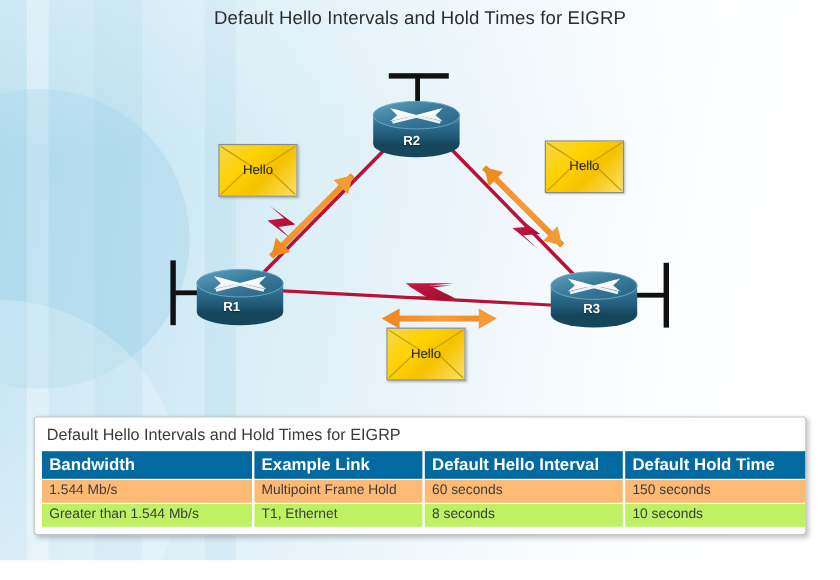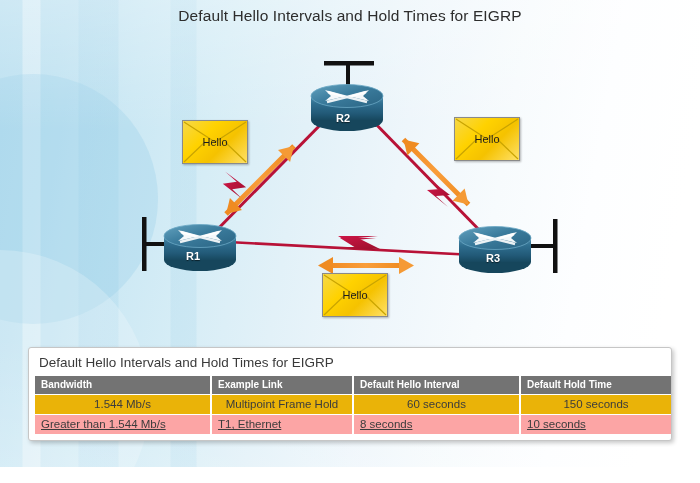--- a/index.html
+++ b/index.html
@@ -164,38 +164,38 @@
     padding: 3px 2px 5px 6px;
     white-space: nowrap;
   }
   table.data {
     width: 100%;
     border-collapse: separate;
     border-spacing: 2px 1px;
     table-layout: fixed;
   }
   table.data th {
-    background: #737373;
+    background: #0369a1;
     color: #ffffff;
-    font-size: 10px;
+    font-size: 14px;
     font-weight: bold;
     text-align: left;
     padding: 3px 6px 4px 6px;
     white-space: nowrap;
     overflow: hidden;
   }
   table.data td {
     font-size: 11.5px;
     color: #3c3c3c;
     padding: 3px 6px 4px 6px;
     white-space: nowrap;
     overflow: hidden;
   }
-  table.data tr.row-a td { background: #eab308; text-align: center; }
-  table.data tr.row-b td { background: #fca5a5; text-decoration: underline; }
+  table.data tr.row-a td { background: #fdba74; }
+  table.data tr.row-b td { background: #bef264; }
   col.c1 { width: 175px; }
   col.c2 { width: 140px; }
   col.c3 { width: 165px; }
   col.c4 { width: 150px; }
 </style>
 </head>
 <body>
 
 <div id="page">
 

